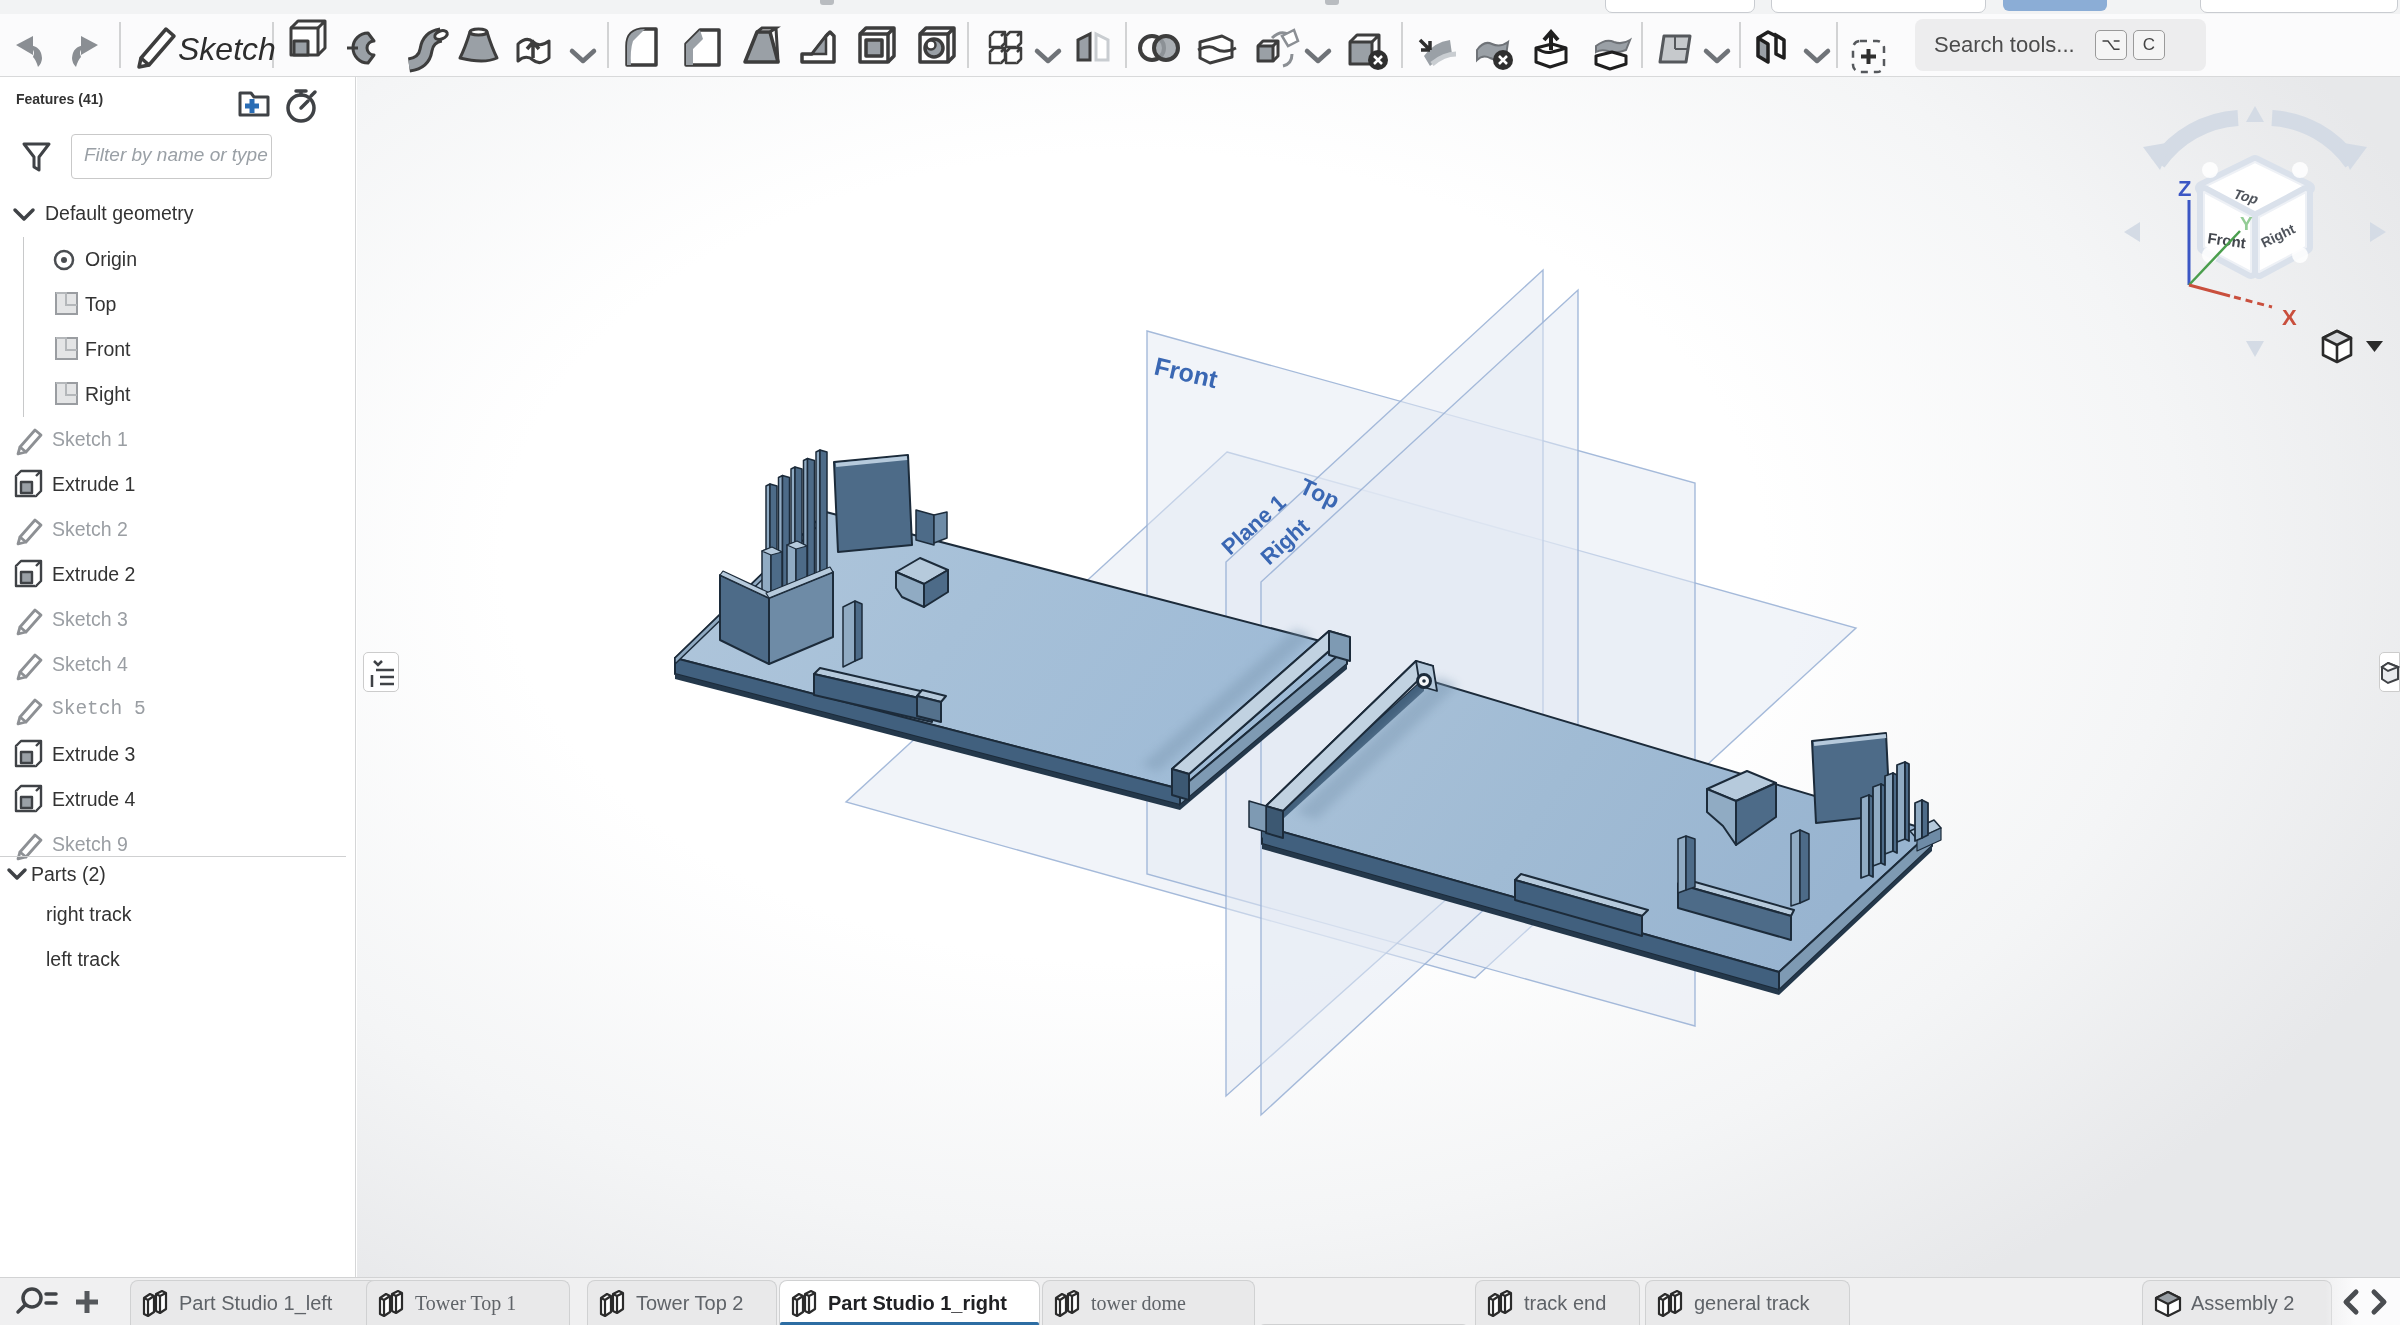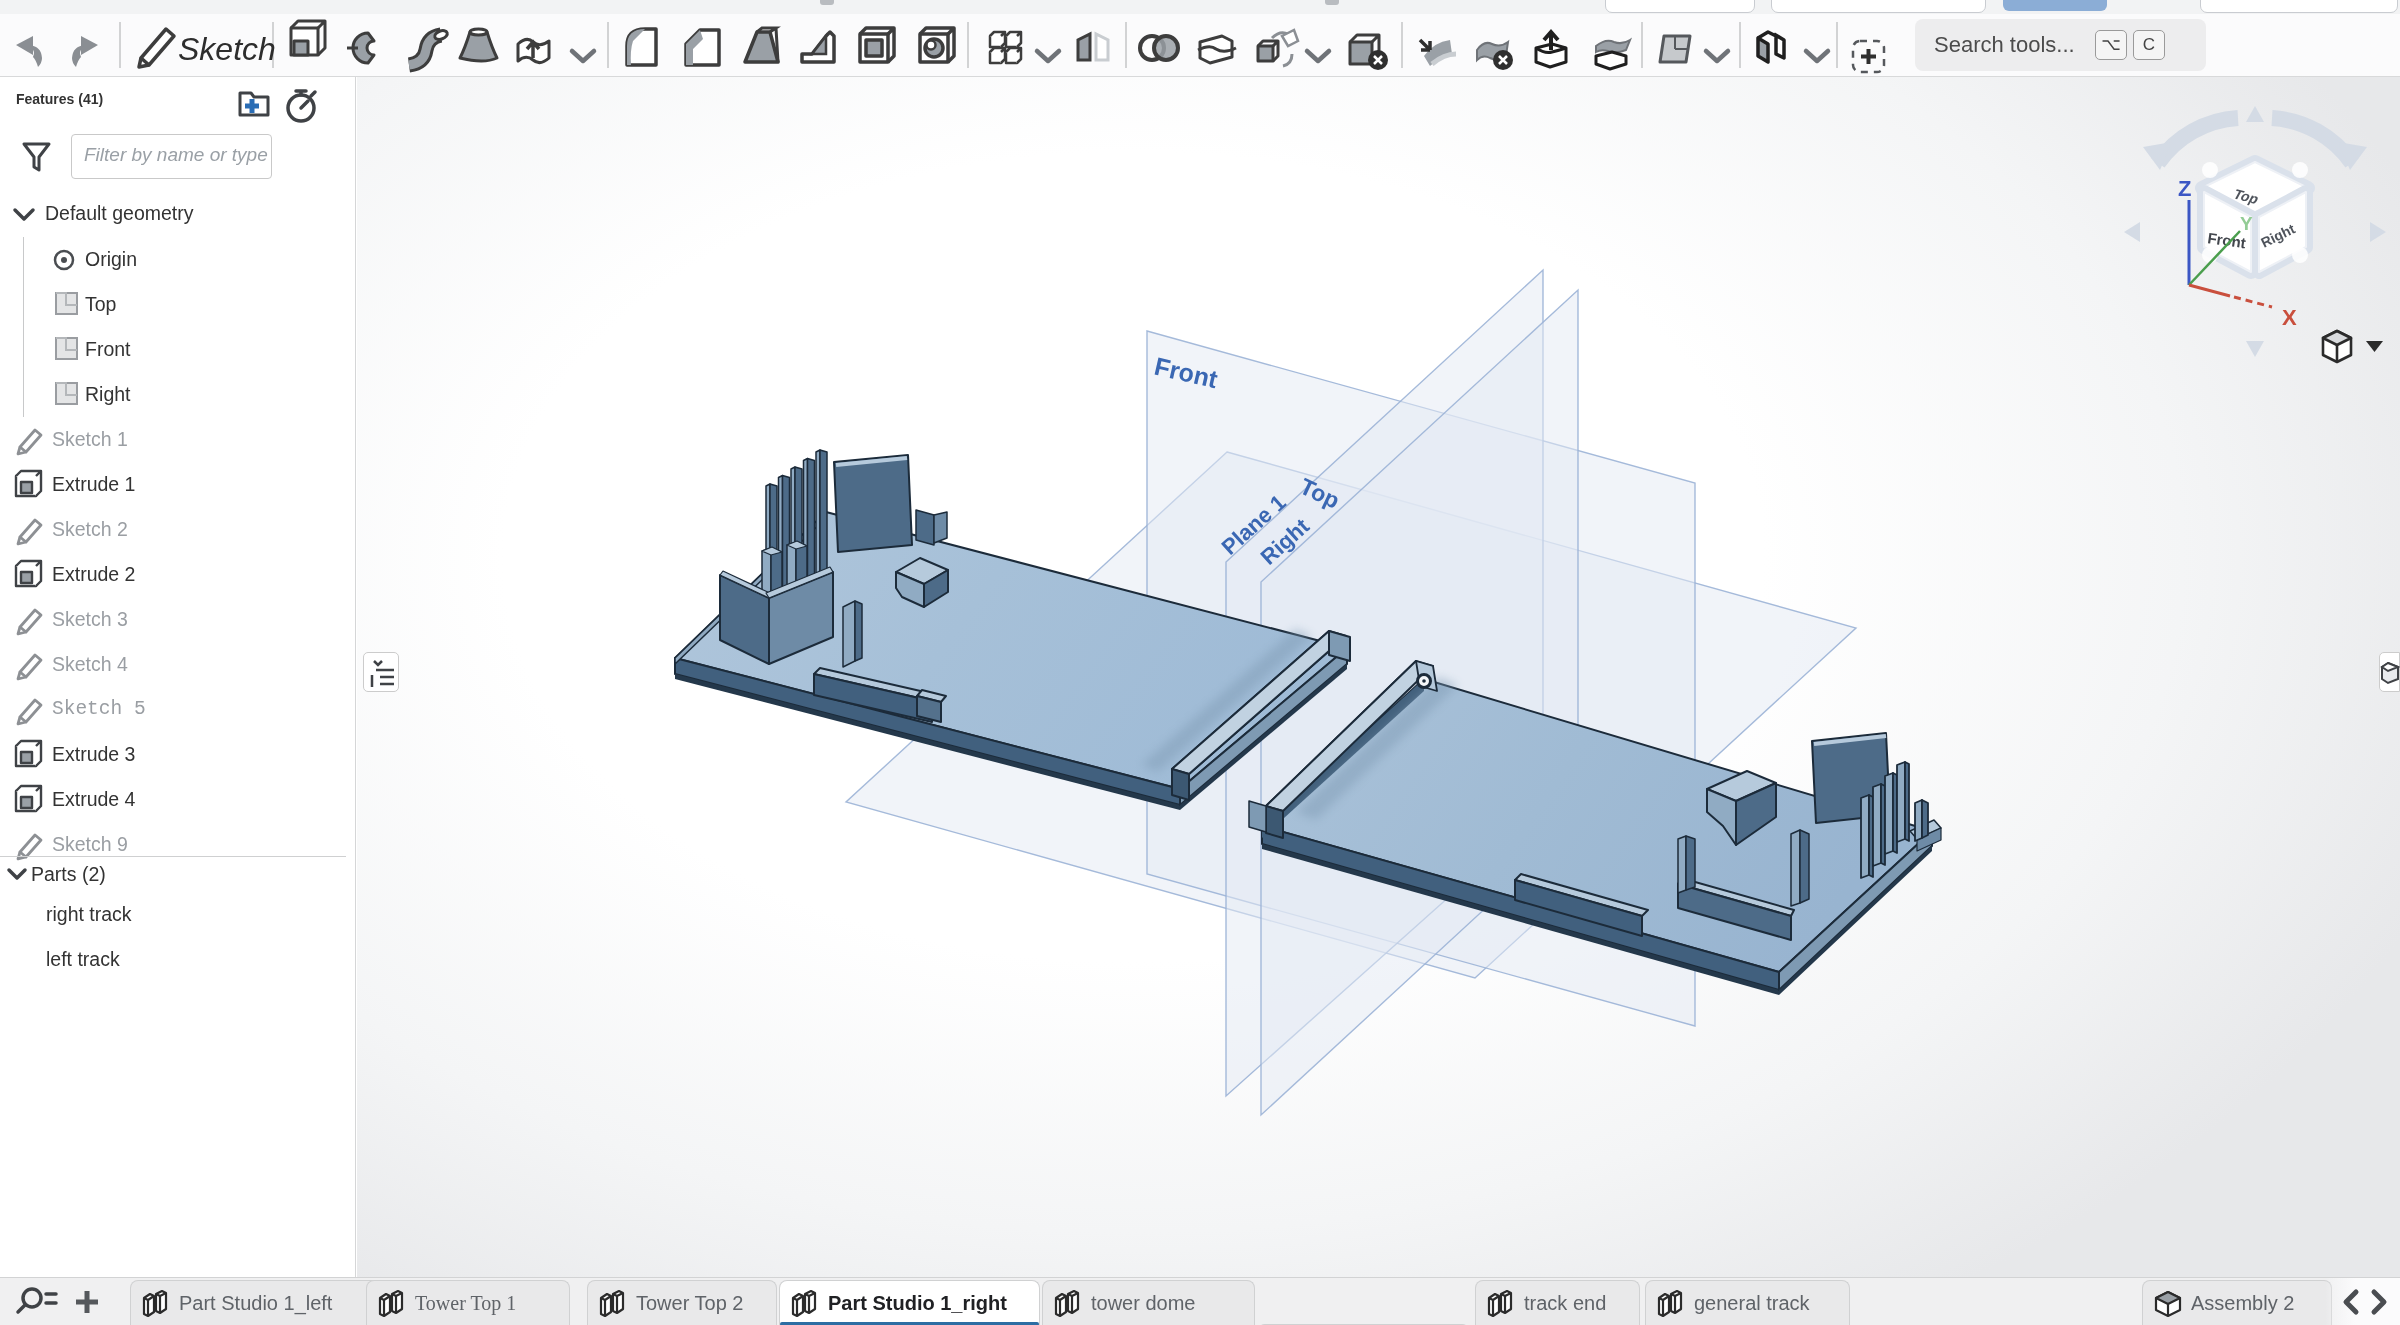--- a/index.html
+++ b/index.html
@@ -470,21 +470,21 @@
         <svg class="tabicon" width="30" height="28" viewBox="0 0 30 28">
           <g stroke="#2b2b2b" stroke-width="2.2" fill="#fff" stroke-linejoin="round">
             <path d="M 3 8 L 9 4 L 13 6 L 13 22 L 7 26 L 3 24 Z"></path>
             <path d="M 15 4 L 21 1 L 25 3 L 25 19 L 19 23 L 15 21 Z"></path>
             <path d="M 3 8 L 7 10 L 7 26 M 7 10 L 13 6 M 15 4 L 19 6 L 19 23 M 19 6 L 25 3" fill="none"></path>
           </g>
         </svg>
         <span class="lbl">Part Studio 1_right</span>
         <div class="underline"></div>
       </div>
-      <div class="tab" style="left:1042px; width:213px;">
+      <div class="tab" style="left:1042px; width:213px;font-family:Liberation Serif, serif;">
         <svg class="tabicon" width="30" height="28" viewBox="0 0 30 28">
           <g stroke="#2b2b2b" stroke-width="2.2" fill="#fff" stroke-linejoin="round">
             <path d="M 3 8 L 9 4 L 13 6 L 13 22 L 7 26 L 3 24 Z"></path>
             <path d="M 15 4 L 21 1 L 25 3 L 25 19 L 19 23 L 15 21 Z"></path>
             <path d="M 3 8 L 7 10 L 7 26 M 7 10 L 13 6 M 15 4 L 19 6 L 19 23 M 19 6 L 25 3" fill="none"></path>
           </g>
         </svg>
         <span class="lbl">tower dome</span>
       </div>
       <div class="tab" style="left:1257px; width:213px;margin-top:44px;">

